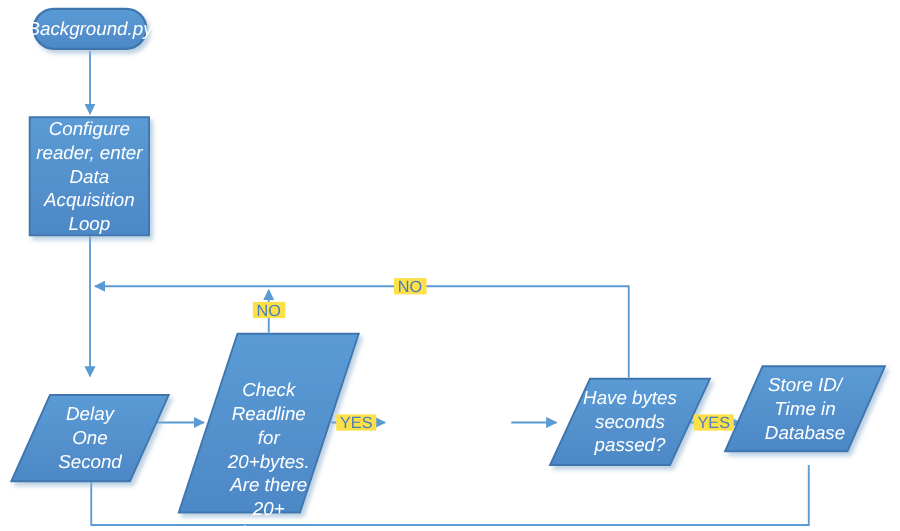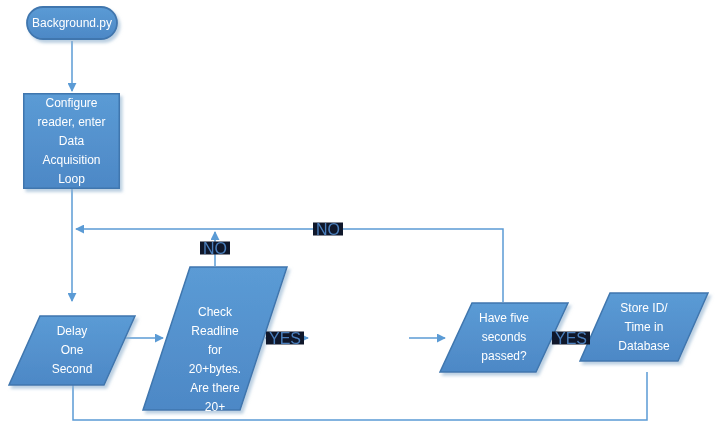--- a/index.html
+++ b/index.html
@@ -27,32 +27,33 @@
   }
   .node-label {
     position: absolute;
     left: 0; top: 0;
     width: 100%; height: 100%;
     display: flex;
     align-items: center;
     justify-content: center;
     text-align: center;
     color: #ffffff;
-    font-size: 12px;
+    font-size: 15px;
     line-height: 19px;
     white-space: pre-line;
     pointer-events: none;
+    font-style: italic;
   }
   .node-label.tall { line-height: 19px; margin-top: 31px; }
   .edge-label {
     position: absolute;
     transform: translate(-50%, -50%);
-    background: #0f172a;
+    background: #fde047;
     color: #4A7EBB;
-    font-size: 16px;
+    font-size: 13px;
     line-height: 13px;
     padding: 0 3px;
     white-space: nowrap;
   }
 </style>
 </head>
 <body>
 
 <div id="canvas">
 
@@ -119,21 +120,21 @@
 Are there
 20+
 bytes?</div>
   </div>
 
 
   <div class="node" style="left:440px; top:303px; width:128px; height:69px">
     <svg width="128" height="69">
       <polygon points="32,0 128,0 96,69 0,69" fill="url(#nodeGrad)" stroke-width="1.5" filter="url(#nodeShadow)" stroke="#3F76AE"></polygon>
     </svg>
-    <div class="node-label">Have five
+    <div class="node-label">Have bytes
 seconds
 passed?</div>
   </div>
 
   <div class="node" style="left:580px; top:293px; width:128px; height:68px">
     <svg width="128" height="68">
       <polygon points="30,0 128,0 98,68 0,68" fill="url(#nodeGrad)" stroke-width="1.5" filter="url(#nodeShadow)" stroke="#3F76AE"></polygon>
     </svg>
     <div class="node-label">Store ID/
 Time in

